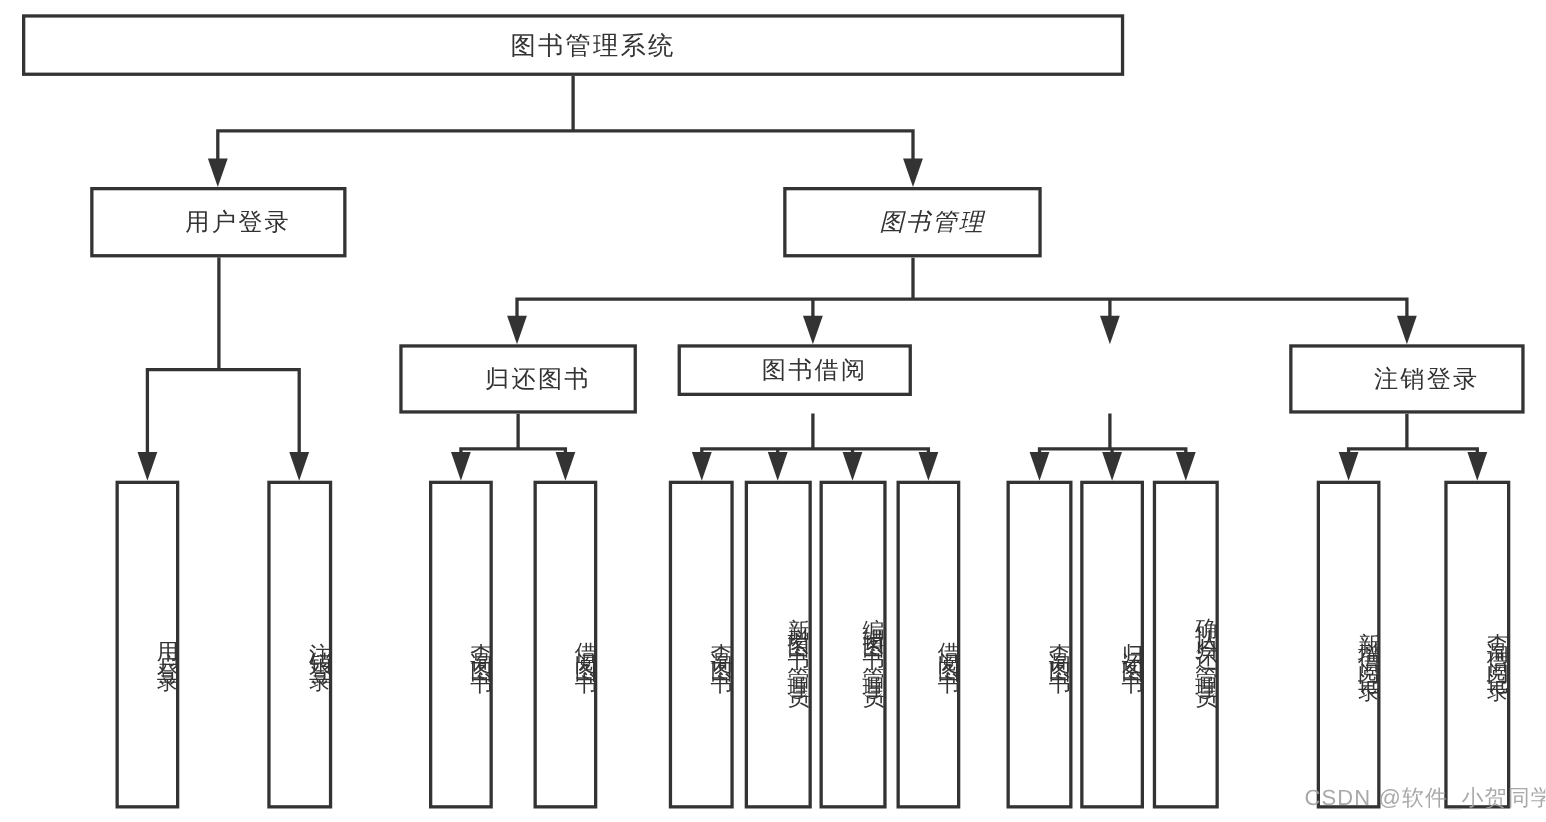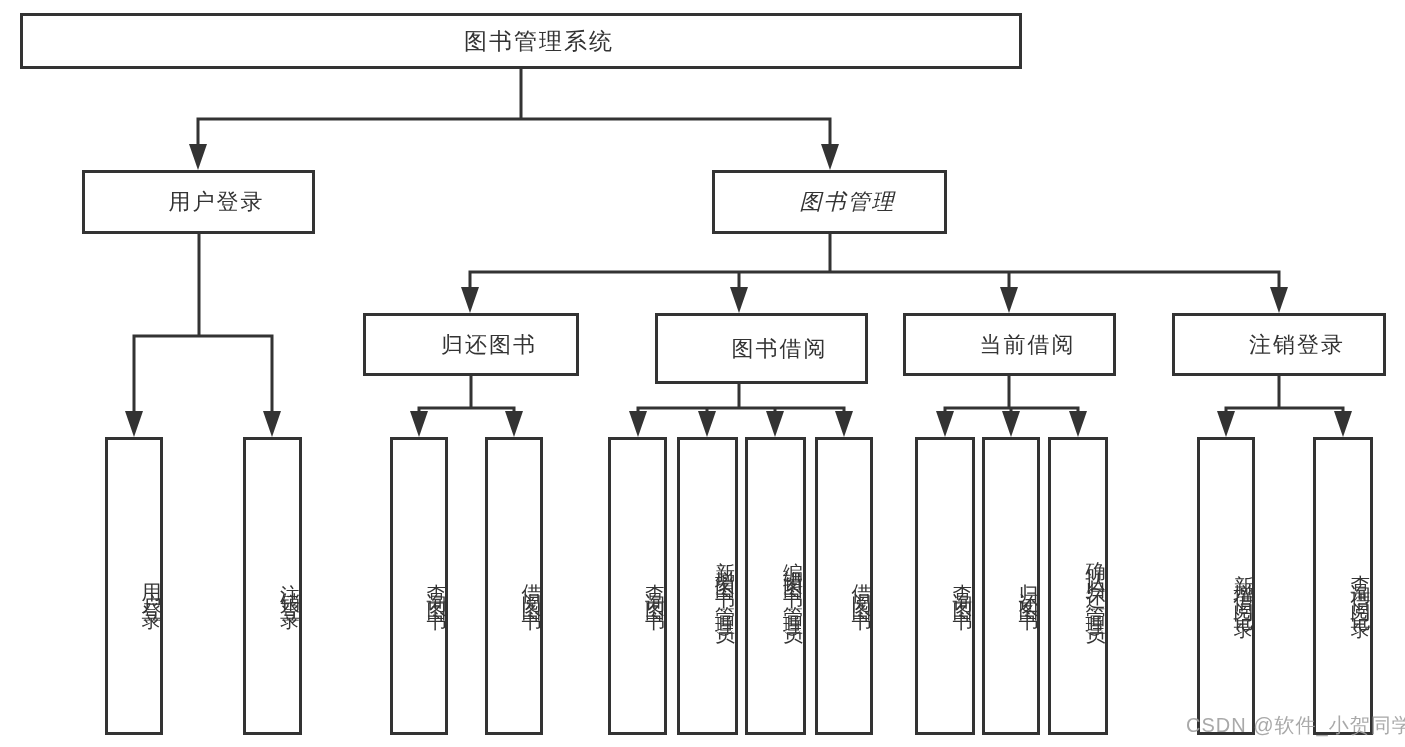--- a/index.html
+++ b/index.html
@@ -47,21 +47,21 @@
     line-height: 1;
     white-space: nowrap;
   }
   
   .b-root  { left: 20px;   top: 13px;  width: 1002px; height: 56px; font-size: 23px; }
   
   .b-user  { left: 82px;   top: 170px; width: 233px;  height: 64px; }
   .b-mgmt  { left: 712px;  top: 170px; width: 235px;  height: 64px; font-style: italic; }
   
   .b-l3a   { left: 363px;  top: 313px; width: 216px;  height: 63px; }
-  .b-l3b   { left: 655px;  top: 313px; width: 213px;  height: 71px; }
+  .b-l3b   { left: 616px;  top: 313px; width: 213px;  height: 47px; }
   .b-l3c   { left: 903px;  top: 313px; width: 213px;  height: 63px; }
   .b-l3d   { left: 1172px; top: 313px; width: 214px;  height: 63px; }
   
   .leaf    { top: 437px; height: 298px; }
   .b-lf1   { left: 105px;  width: 58px; }
   .b-lf2   { left: 243px;  width: 59px; }
   .b-lf3   { left: 390px;  width: 58px; }
   .b-lf4   { left: 485px;  width: 58px; }
   .b-lf5   { left: 608px;  width: 59px; }
   .b-lf6   { left: 677px;  width: 61px; }
@@ -128,21 +128,20 @@
     </g>
   </svg>
 
   <div class="node hnode b-root">图书管理系统</div>
 
   <div class="node hnode b-user">用户登录</div>
   <div class="node hnode b-mgmt">图书管理</div>
 
   <div class="node hnode b-l3a">归还图书</div>
   <div class="node hnode b-l3b">图书借阅</div>
-  <div class="node hnode b-l3c">当前借阅</div>
   <div class="node hnode b-l3d">注销登录</div>
 
   <div class="node vnode leaf b-lf1">
     <span>用户登录</span>
   </div>
   <div class="node vnode leaf b-lf2">
     <span>注销登录</span>
   </div>
   <div class="node vnode leaf b-lf3">
     <span>查询图书</span>

